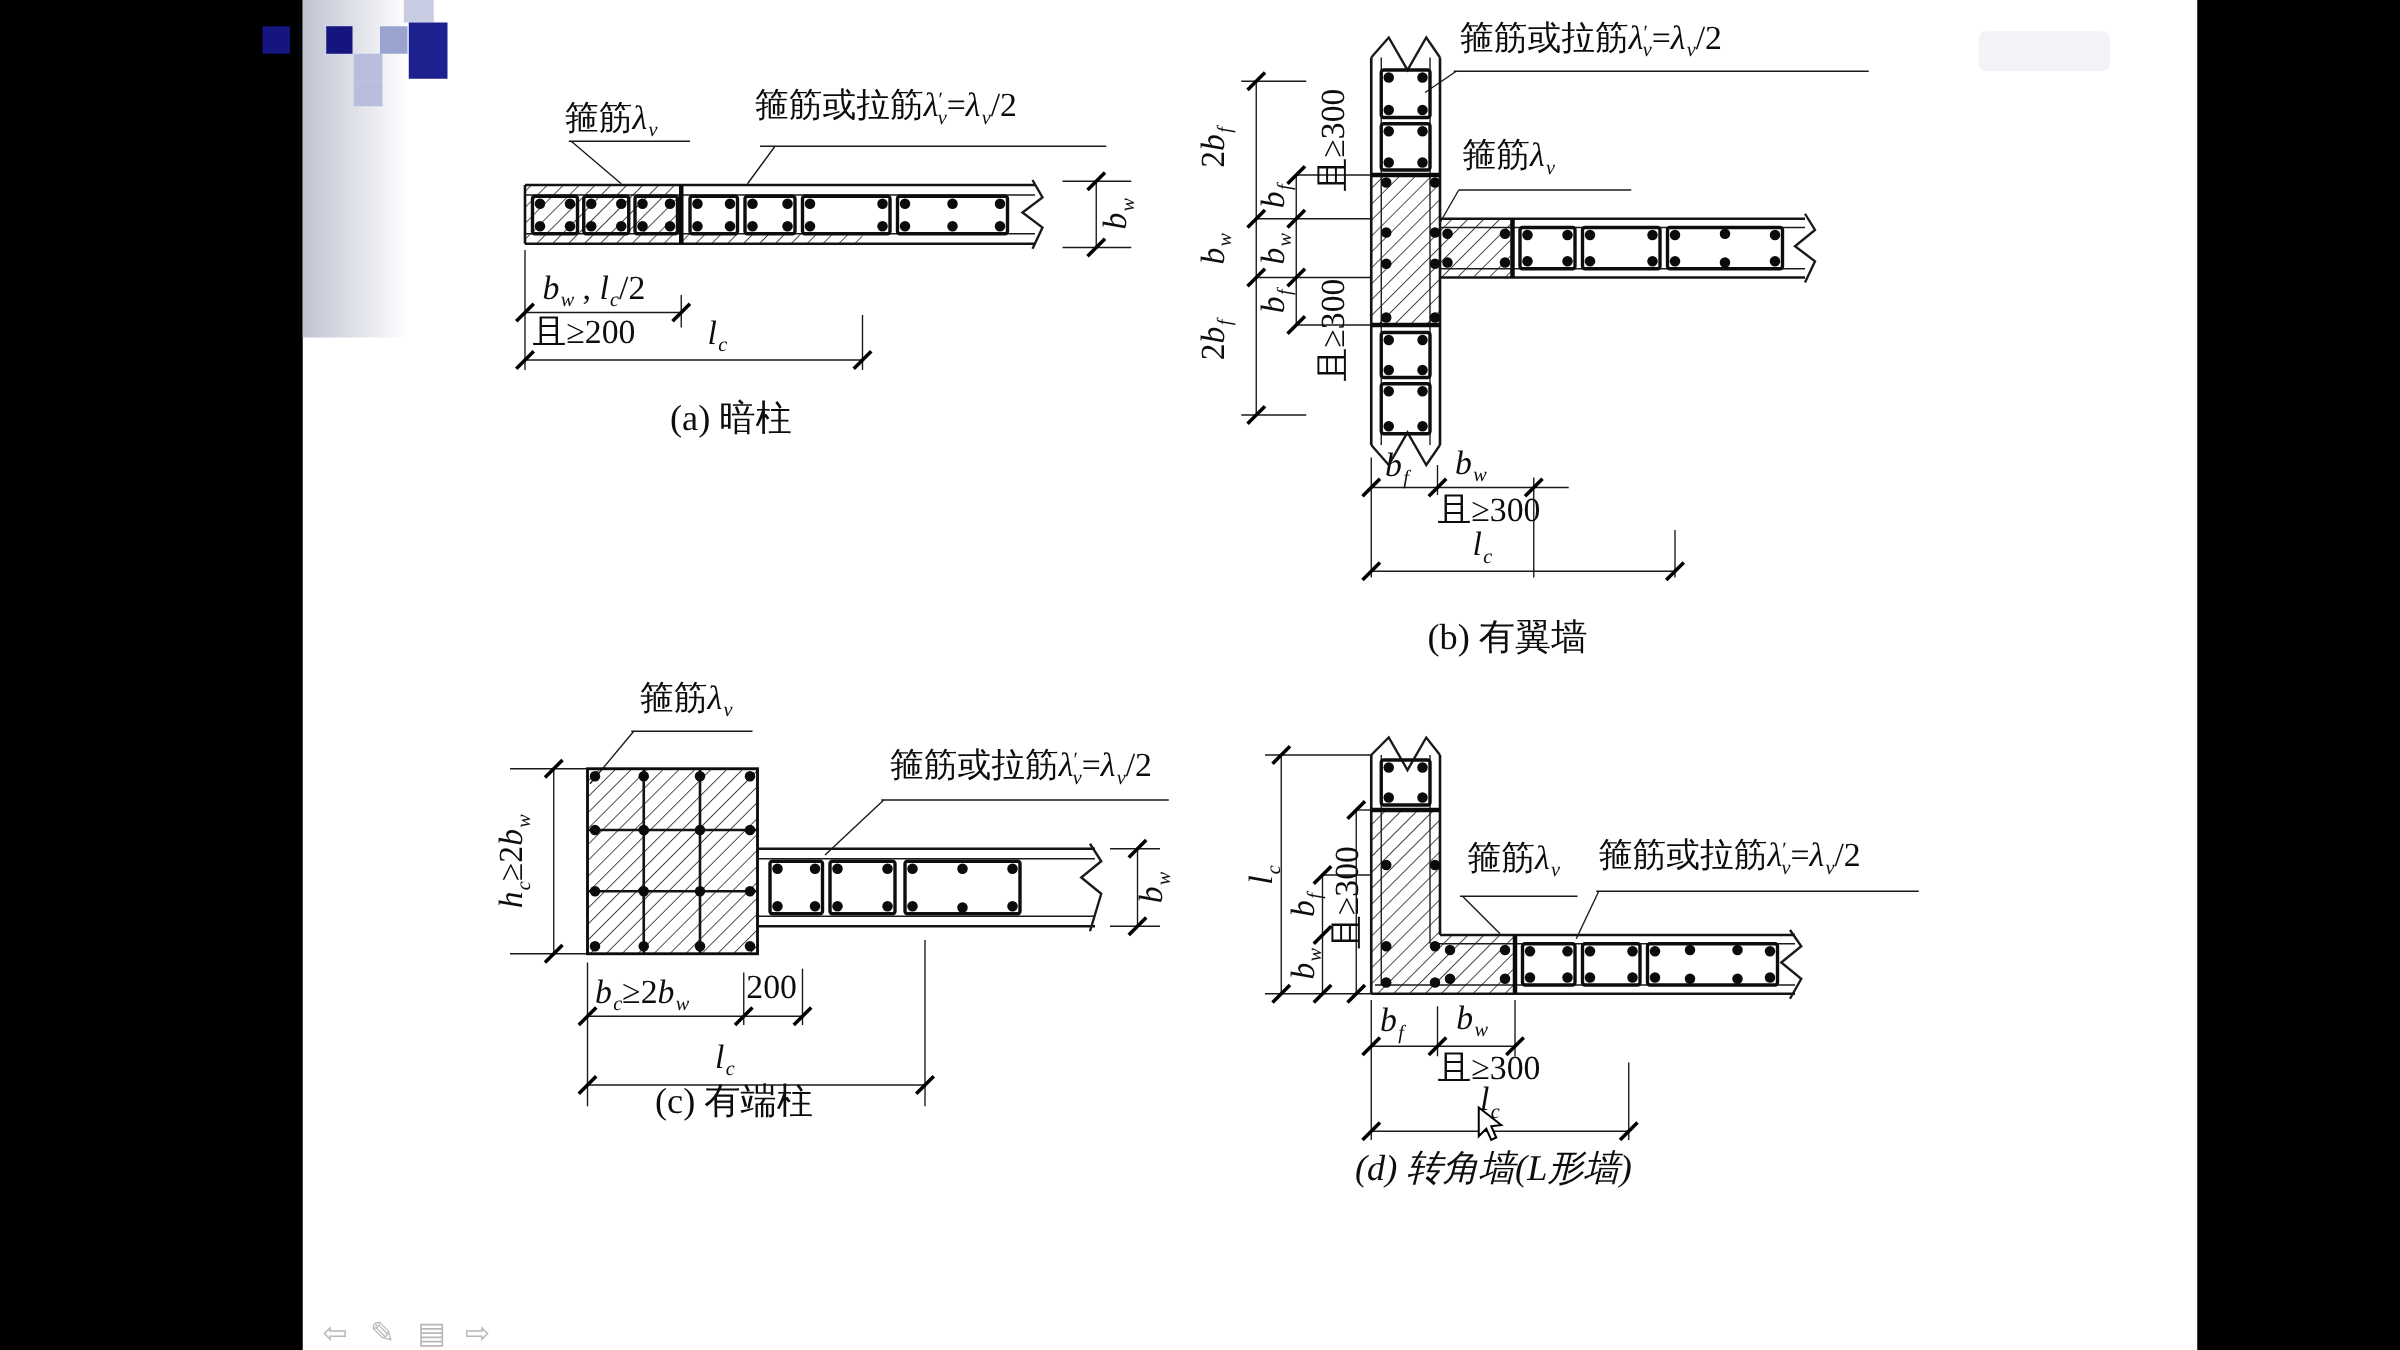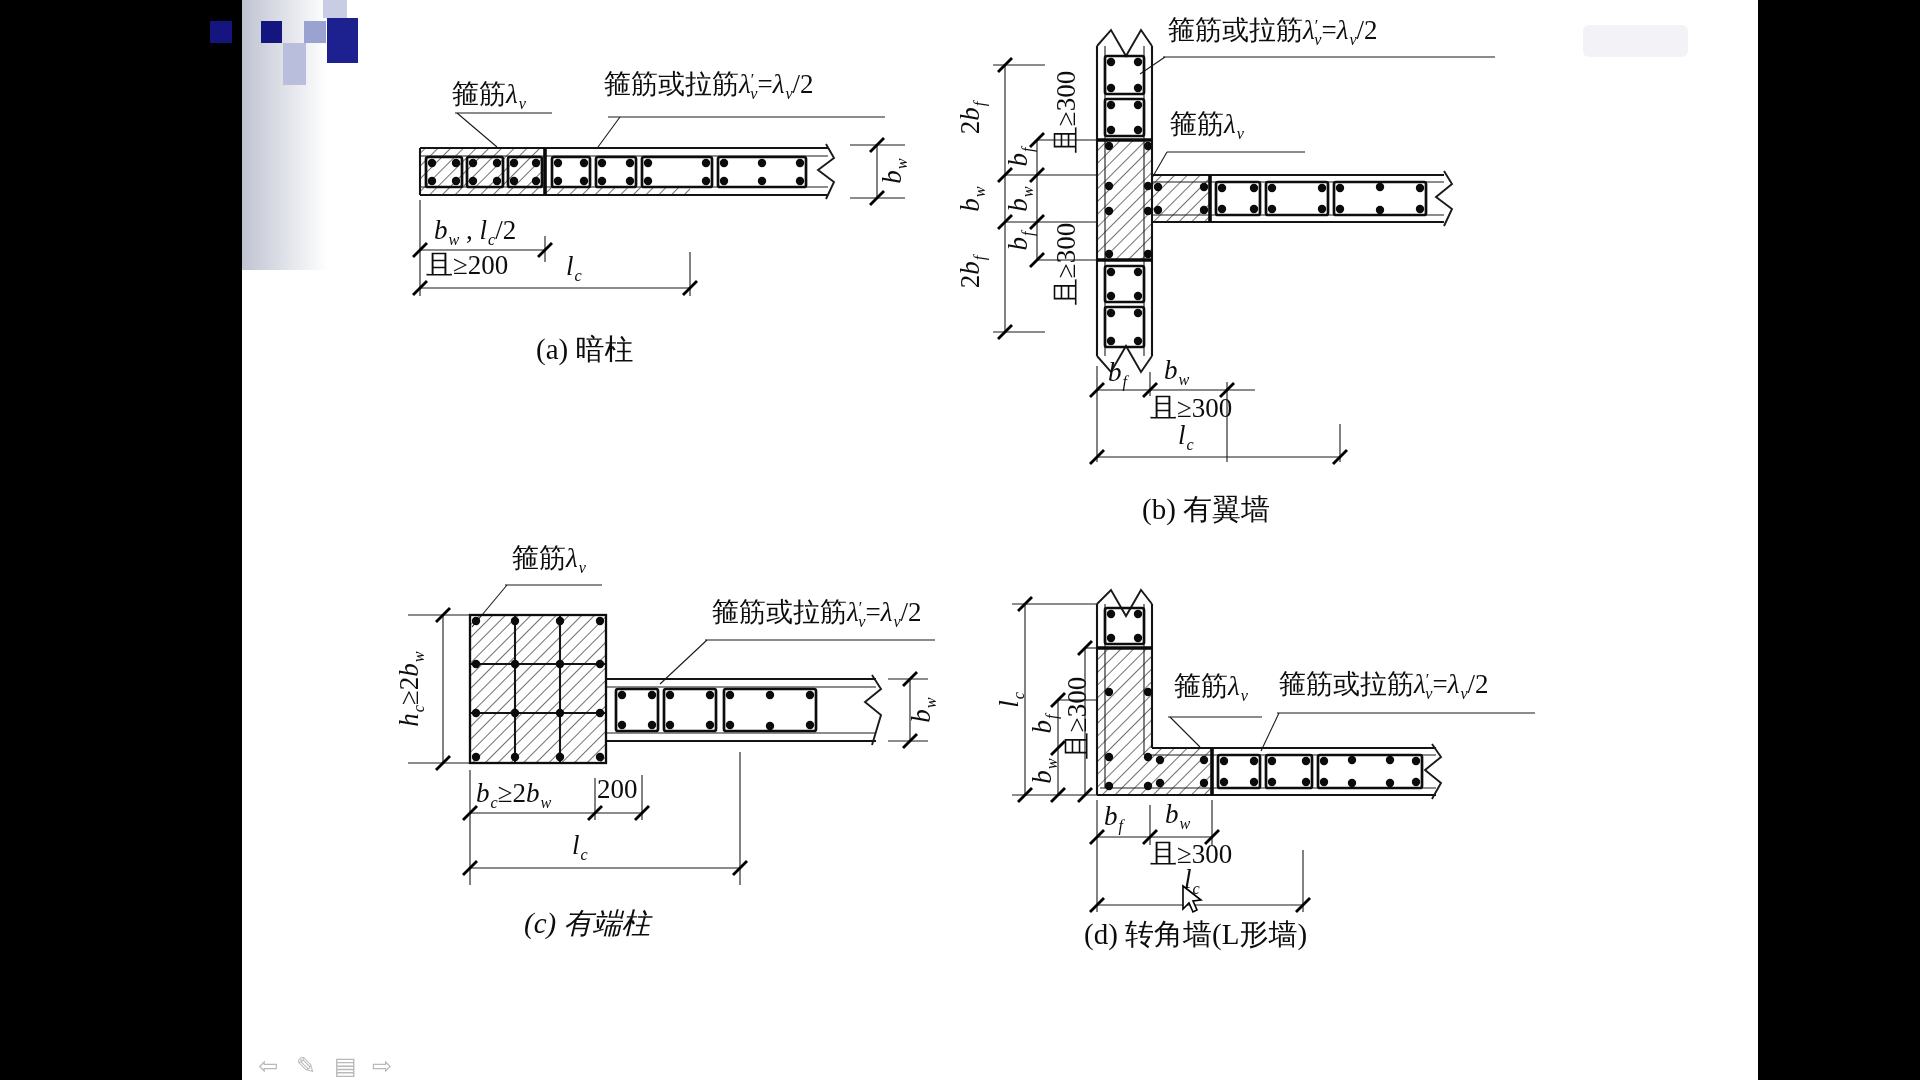--- a/index.html
+++ b/index.html
@@ -370,21 +370,21 @@
         <line x1="1296" y1="912" x2="1310" y2="898" class="tick"></line>
       </g>
   </svg>
 
   <div class="lbl" style="left:452px;top:80px;"><span>箍筋</span><i>λ</i><sub>v</sub></div>
   <div class="lbl" style="left:604px;top:70px;"><span>箍筋或拉筋</span><i>λ</i><sup>′</sup><sub>v</sub><span>=</span><i>λ</i><sub>v</sub><span>/2</span></div>
   <div class="lbl rot" style="left:895px;top:171px;"><i>b</i><sub>w</sub></div>
   <div class="lbl" style="left:434px;top:216px;"><i>b</i><sub>w</sub><span> , </span><i>l</i><sub>c</sub><span>/2</span></div>
   <div class="lbl" style="left:426px;top:251px;"><span>且≥200</span></div>
   <div class="lbl" style="left:566px;top:252px;"><i>l</i><sub>c</sub></div>
-  <div class="cap" style="left:536px;top:330px;">(a) 暗柱</div>
+  <div class="cap" style="left:536px;top:315px;">(a) 暗柱</div>
 
   <div class="lbl" style="left:1168px;top:16px;"><span>箍筋或拉筋</span><i>λ</i><sup>′</sup><sub>v</sub><span>=</span><i>λ</i><sub>v</sub><span>/2</span></div>
   <div class="lbl" style="left:1170px;top:110px;"><span>箍筋</span><i>λ</i><sub>v</sub></div>
   <div class="lbl rot" style="left:973px;top:118px;"><span>2</span><i>b</i><sub>f</sub></div>
   <div class="lbl rot" style="left:1021px;top:157px;"><i>b</i><sub>f</sub></div>
   <div class="lbl rot" style="left:1067px;top:112px;"><span>且≥300</span></div>
   <div class="lbl rot" style="left:973px;top:199px;"><i>b</i><sub>w</sub></div>
   <div class="lbl rot" style="left:1021px;top:199px;"><i>b</i><sub>w</sub></div>
   <div class="lbl rot" style="left:973px;top:272px;"><span>2</span><i>b</i><sub>f</sub></div>
   <div class="lbl rot" style="left:1021px;top:241px;"><i>b</i><sub>f</sub></div>
@@ -395,33 +395,33 @@
   <div class="lbl" style="left:1178px;top:421px;"><i>l</i><sub>c</sub></div>
   <div class="cap" style="left:1142px;top:490px;">(b) 有翼墙</div>
 
   <div class="lbl" style="left:512px;top:544px;"><span>箍筋</span><i>λ</i><sub>v</sub></div>
   <div class="lbl" style="left:712px;top:598px;"><span>箍筋或拉筋</span><i>λ</i><sup>′</sup><sub>v</sub><span>=</span><i>λ</i><sub>v</sub><span>/2</span></div>
   <div class="lbl rot" style="left:412px;top:689px;"><i>h</i><sub>c</sub><span>≥2</span><i>b</i><sub>w</sub></div>
   <div class="lbl rot" style="left:924px;top:710px;"><i>b</i><sub>w</sub></div>
   <div class="lbl" style="left:476px;top:779px;"><i>b</i><sub>c</sub><span>≥2</span><i>b</i><sub>w</sub></div>
   <div class="lbl" style="left:597px;top:775px;"><span>200</span></div>
   <div class="lbl" style="left:572px;top:831px;"><i>l</i><sub>c</sub></div>
-  <div class="cap" style="left:524px;top:904px;font-style:italic;">(c) 有端柱</div>
+  <div class="cap" style="left:524px;top:861px;">(c) 有端柱</div>
 
   <div class="lbl" style="left:1174px;top:672px;"><span>箍筋</span><i>λ</i><sub>v</sub></div>
   <div class="lbl" style="left:1279px;top:670px;"><span>箍筋或拉筋</span><i>λ</i><sup>′</sup><sub>v</sub><span>=</span><i>λ</i><sub>v</sub><span>/2</span></div>
   <div class="lbl rot" style="left:1012px;top:700px;"><i>l</i><sub>c</sub></div>
   <div class="lbl rot" style="left:1045px;top:724px;"><i>b</i><sub>f</sub></div>
   <div class="lbl rot" style="left:1045px;top:771px;"><i>b</i><sub>w</sub></div>
   <div class="lbl rot" style="left:1078px;top:718px;"><span>且≥300</span></div>
   <div class="lbl" style="left:1104px;top:802px;"><i>b</i><sub>f</sub></div>
   <div class="lbl" style="left:1165px;top:800px;"><i>b</i><sub>w</sub></div>
   <div class="lbl" style="left:1150px;top:840px;"><span>且≥300</span></div>
   <div class="lbl" style="left:1184px;top:865px;"><i>l</i><sub>c</sub></div>
-  <div class="cap" style="left:1084px;top:915px;">(d) 转角墙(L形墙)</div>
+  <div class="cap" style="left:1084px;top:915px;font-style:italic;">(d) 转角墙(L形墙)</div>
 
 
   <span class="picon" style="left:258px;top:1052px;">⇦</span>
   <span class="picon" style="left:296px;top:1052px;">✎</span>
   <span class="picon" style="left:334px;top:1052px;">▤</span>
   <span class="picon" style="left:372px;top:1052px;">⇨</span>
 
   <svg class="cursor" width="26" height="30">
     <polygon points="3,2 3,25 9,19 13,28 17,26 13,17 21,16" fill="#fff" stroke="#000" stroke-width="1.6"></polygon>
   </svg>

